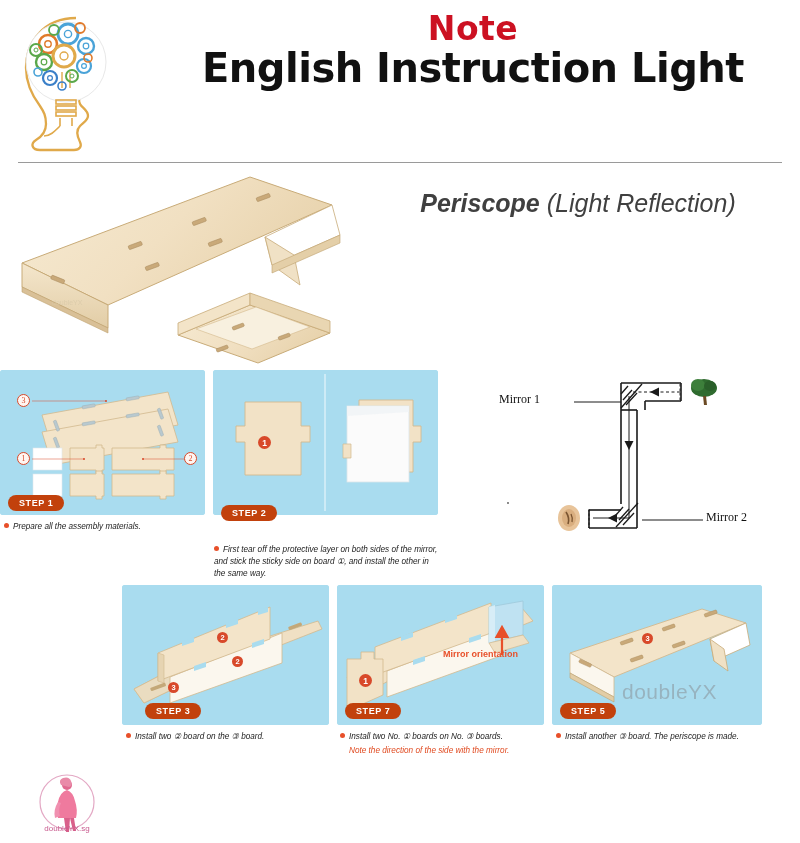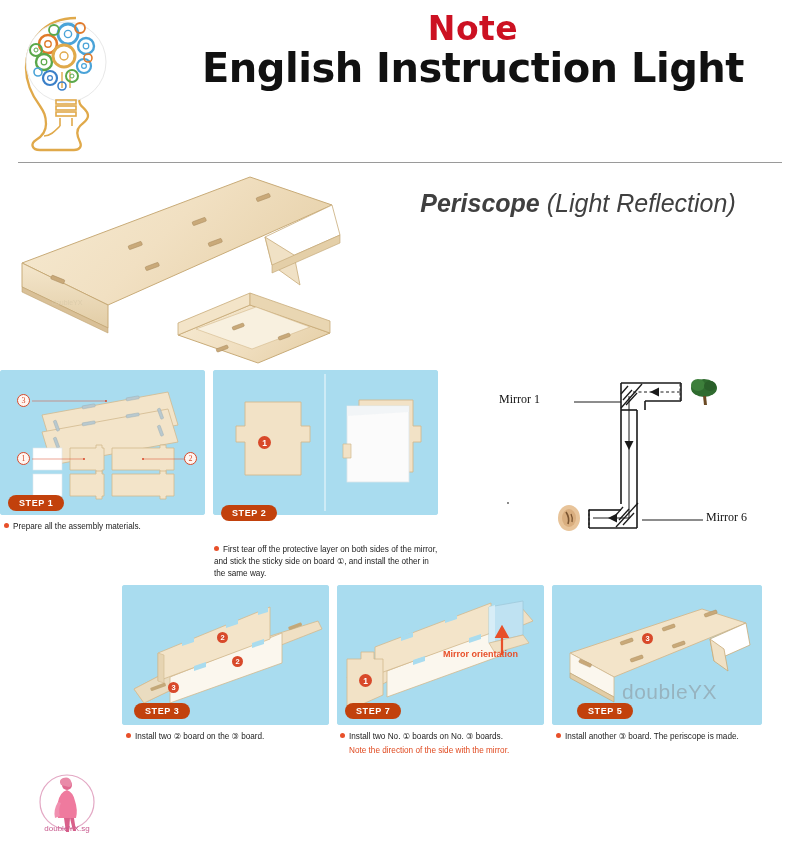--- a/index.html
+++ b/index.html
@@ -50,21 +50,21 @@
   .step-badge {
     position: absolute; background: #c2410c; color: #fff;
     font-size: 9px; font-weight: bold; letter-spacing: 0.6px;
     padding: 3px 11px 3px 11px; border-radius: 9px;
     font-family: "Liberation Sans", sans-serif;
     z-index: 6; white-space: nowrap;
   }
 
   .caption {
     position: absolute; font-size: 8.2px; color: #222;
-    line-height: 1.45; font-family: "Liberation Sans", sans-serif;
+    line-height: 1.45; font-family: "Liberation Sans", sans-serif; font-style: italic;
   }
   .caption .bullet {
     display: inline-block; width: 5px; height: 5px; border-radius: 50%;
     background: #e8502a; margin-right: 4px; vertical-align: 1px;
   }
   .caption .note { color: #e04a20; display: block; margin-top: 2px; }
   .cap-indent { display: block; padding-left: 9px; }
 
   
   .num-badge {
@@ -346,21 +346,21 @@
         <path d="M76,142 q4,6 2,12" stroke="#7a5430" stroke-width="1.6" fill="none"></path>
         <path d="M81,144 q2,4 1,8" stroke="#7a5430" stroke-width="1.3" fill="none"></path>
       </g>
 
       <line x1="84" y1="32" x2="131" y2="32" stroke="#1a1a1a" stroke-width="1"></line>
       <line x1="152" y1="150" x2="213" y2="150" stroke="#1a1a1a" stroke-width="1"></line>
 
       <circle cx="18" cy="133" r="0.9" fill="#555"></circle>
     </svg>
     <div class="mirror-label" style="left:9px; top:22px;">Mirror 1</div>
-    <div class="mirror-label" style="left:216px; top:140px;">Mirror 6</div>
+    <div class="mirror-label" style="left:216px; top:140px;">Mirror 2</div>
   </div>
 </div>
 
 <div class="row-bot">
 
   <div class="panel" style="left:122px; top:0px; width:207px; height:140px;">
     <div class="panel-img">
       <svg viewBox="0 0 207 140" width="207" height="140">
         <rect width="207" height="140" fill="#a9dcef"></rect>
 
@@ -379,21 +379,21 @@
         <path d="M72,86 l0,-5 l12,-4 l0,5 z" fill="#a9dcef"></path>
         <path d="M130,63 l0,-5 l12,-4 l0,5 z" fill="#a9dcef"></path>
 
         <rect x="28" y="103" width="16" height="3.5" rx="1" fill="#c4a878" transform="rotate(-20 28 103)"></rect>
         <rect x="166" y="42" width="14" height="3.5" rx="1" fill="#c4a878" transform="rotate(-20 166 42)"></rect>
       </svg>
     </div>
     <div class="num-badge sm" style="left:95px; top:47px;">2</div>
     <div class="num-badge sm" style="left:110px; top:71px;">2</div>
     <div class="num-badge sm" style="left:46px; top:97px;">3</div>
-    <div class="step-badge" style="left:12px; top:118px;padding-left:11px;">STEP 3</div>
+    <div class="step-badge" style="left:23px; top:118px;padding-left:11px;">STEP 3</div>
   </div>
 
   <div class="caption" style="left:126px; top:146px; width:200px;">
     <span class="bullet"></span><span>Install two ② board on the ③ board.</span>
   </div>
 
   <div class="panel" style="left:337px; top:0px; width:207px; height:140px;">
     <div class="panel-img">
       <svg viewBox="0 0 207 140" width="207" height="140">
         <rect width="207" height="140" fill="#a9dcef"></rect>
@@ -449,21 +449,21 @@
           <rect x="110" y="43" width="13" height="3.5" rx="1" transform="rotate(-19 110 43)"></rect>
           <rect x="152" y="29" width="13" height="3.5" rx="1" transform="rotate(-19 152 29)"></rect>
           <rect x="78" y="74" width="13" height="3.5" rx="1" transform="rotate(-19 78 74)"></rect>
           <rect x="120" y="60" width="13" height="3.5" rx="1" transform="rotate(-19 120 60)"></rect>
           <rect x="28" y="74" width="13" height="3.5" rx="1" transform="rotate(24 28 74)"></rect>
         </g>
       </svg>
     </div>
     <div class="num-badge sm" style="left:90px; top:48px;">3</div>
     <div class="watermark" style="left:70px; top:95px;">doubleYX</div>
-    <div class="step-badge" style="left:8px; top:118px;margin-left:17px;">STEP 5</div>
+    <div class="step-badge" style="left:8px; top:118px;">STEP 5</div>
   </div>
 
   <div class="caption" style="left:556px; top:146px; width:230px;">
     <span class="bullet"></span><span>Install another ③ board. The periscope is made.</span>
   </div>
 </div>
 
 <div class="footer-logo">
   <svg viewBox="0 0 118 68" width="118" height="68">
     <circle cx="59" cy="30" r="27" fill="none" stroke="#d98bb0" stroke-width="1.2" opacity="0.75"></circle>

